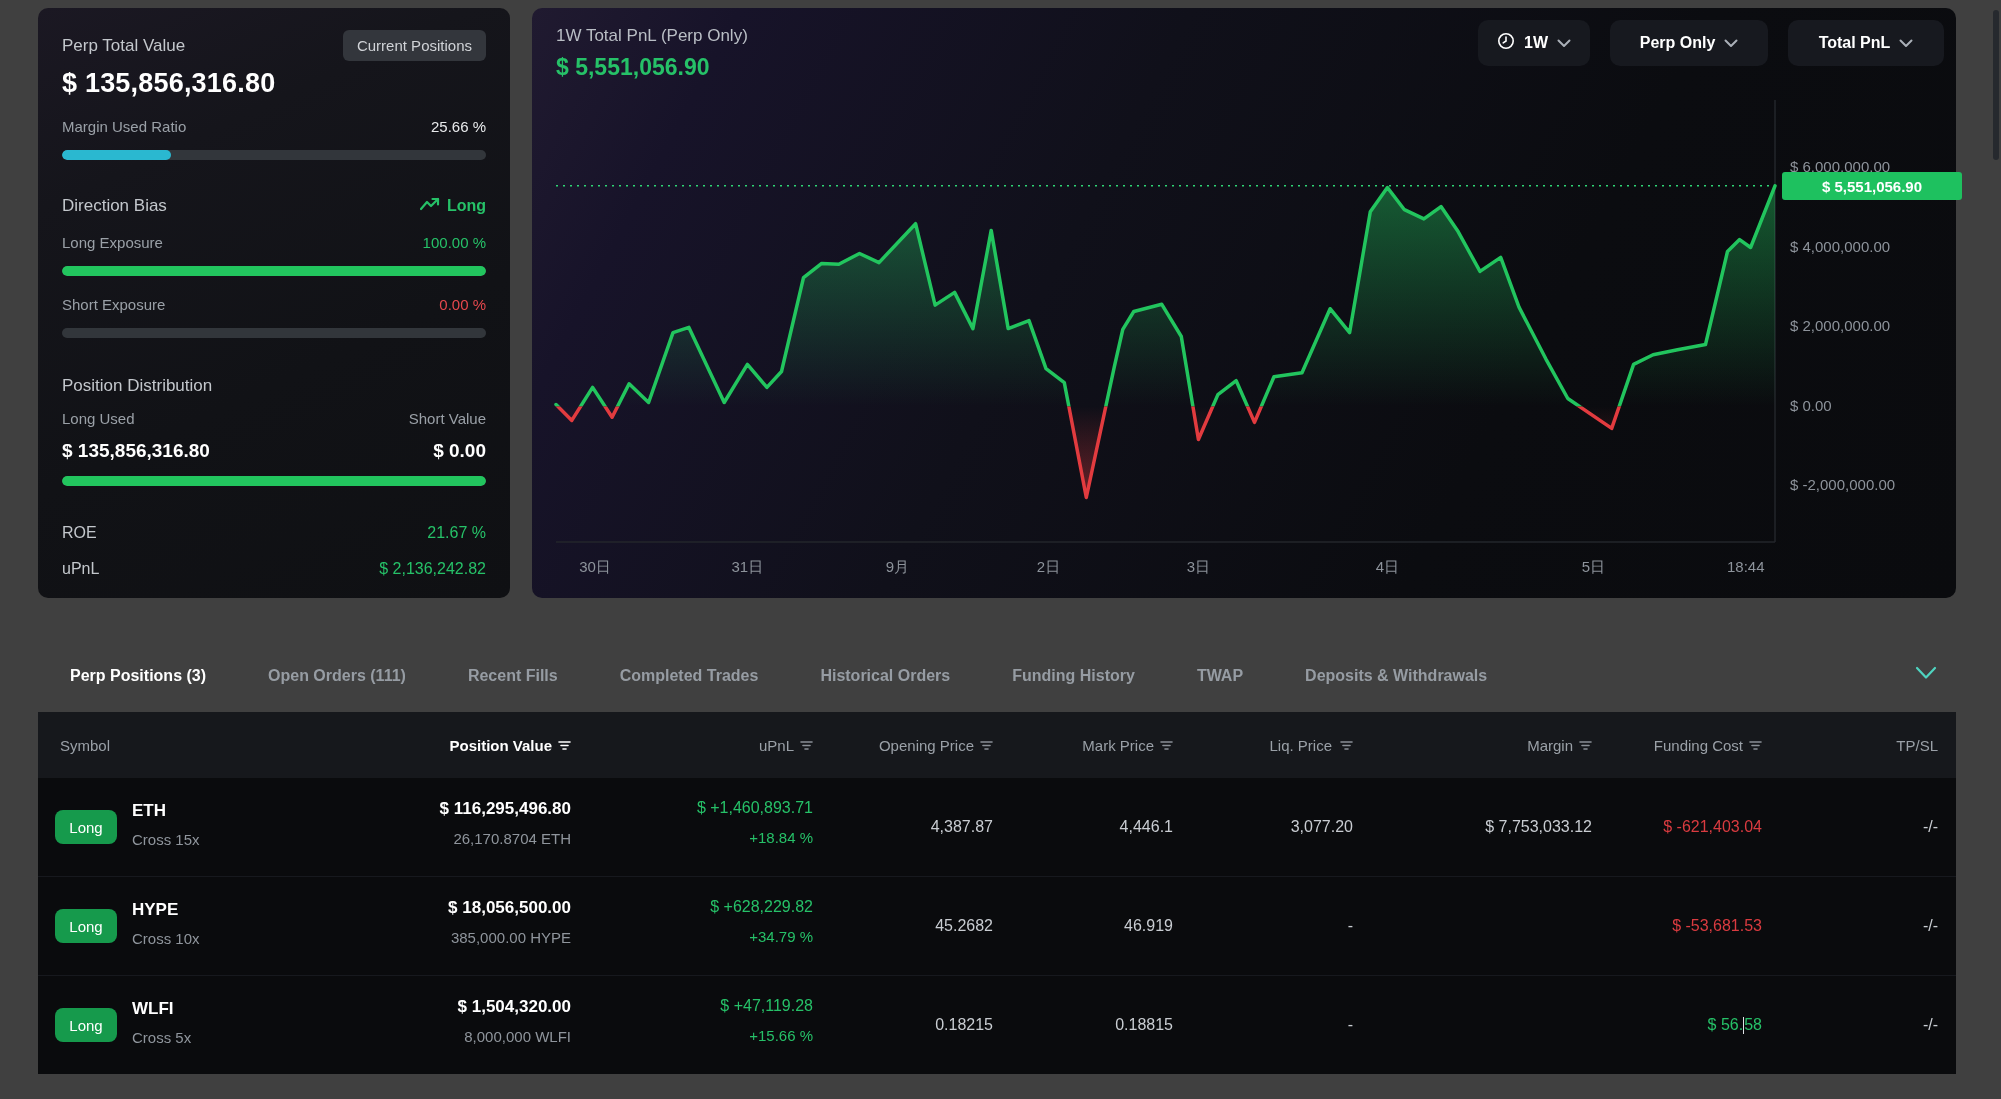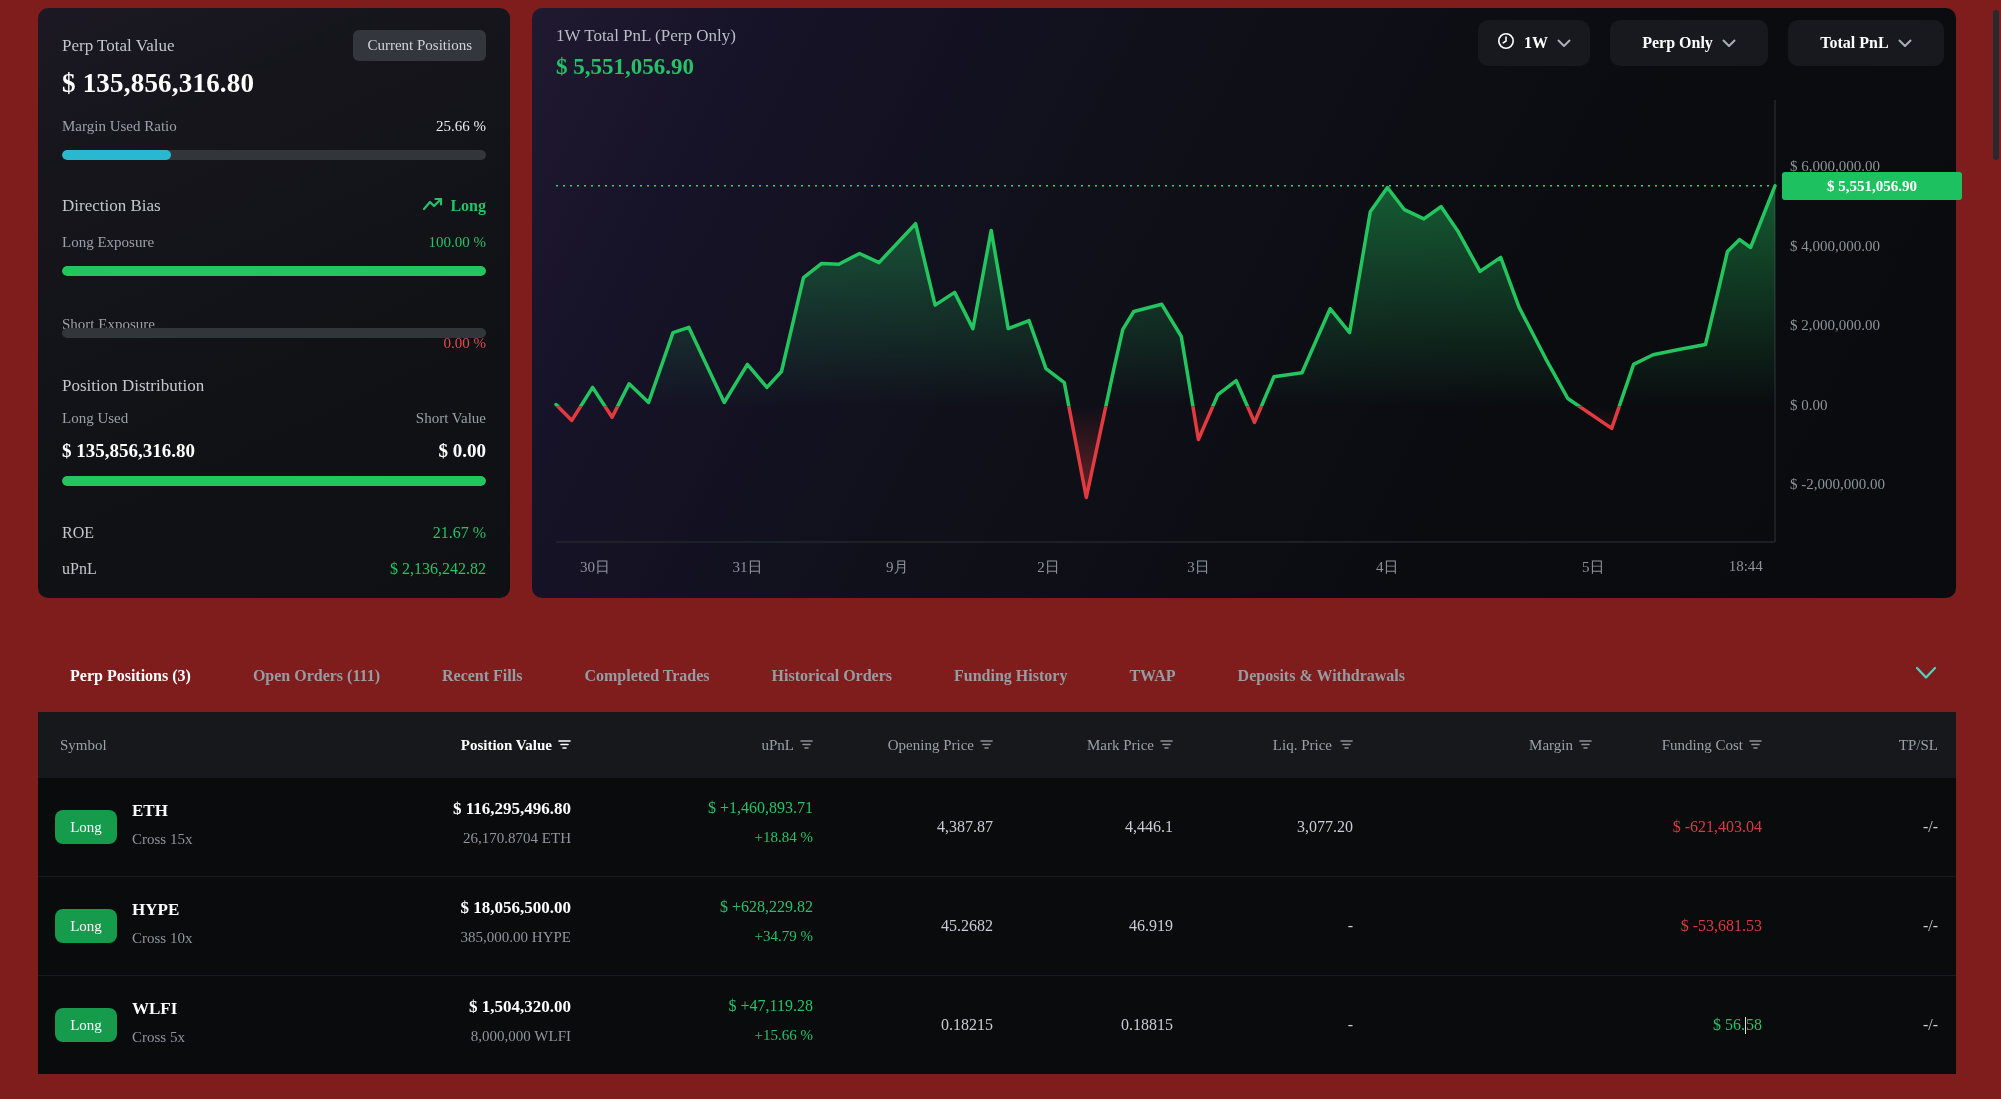--- a/index.html
+++ b/index.html
@@ -1,29 +1,29 @@
 <!DOCTYPE html>
 <html><head>
 <meta charset="utf-8">
 <style>
   html,body{margin:0;padding:0;background:#000;}
-  .screen{position:relative;width:2001px;height:1099px;background:#7f1d1d;overflow:hidden;
-          font-family:Liberation Serif, serif;color:#e8eaec;}
+  .screen{position:relative;width:2001px;height:1099px;background:#404040;overflow:hidden;
+          font-family:Liberation Sans, sans-serif;color:#e8eaec;}
   .panel{position:absolute;border-radius:10px;}
   
   .left-panel{left:38px;top:8px;width:472px;height:590px;
     background:linear-gradient(155deg,#1b1823 0%,#15151b 25%,#111216 60%,#0f1013 100%);}
   .lp-inner{position:absolute;left:24px;right:24px;top:0;}
   .row{display:flex;justify-content:space-between;align-items:center;}
   .lbl{color:#9aa0a7;font-size:15px;}
   .lbl.lg{color:#c3c7cc;font-size:17px;}
   .val{font-size:15px;}
   .white{color:#e8eaec;}
   .green{color:#26c168;}
-  .red{color:#e5484d;margin-top:39px;}
+  .red{color:#e5484d;}
   .bold{font-weight:bold;}
   .big-value{font-size:27px;font-weight:bold;color:#ffffff;letter-spacing:.2px;}
   .chip{background:#33363c;color:#d0d3d7;border:none;border-radius:6px;
         font-family:inherit;font-size:15px;padding:7px 14px;cursor:pointer;}
   .bar{height:10px;border-radius:5px;background:#32363b;overflow:hidden;position:relative;}
   .bar-fill{position:absolute;left:0;top:0;bottom:0;border-radius:5px;}
   .bar-fill.cyan{background:#2ab8d0;}
   .bar-fill.greenbar{background:#22c55e;}
   .mid-value{font-size:19px;font-weight:bold;color:#ffffff;}
   
@@ -345,20 +345,21 @@
             <div class="l1">$ 116,295,496.80</div>
             <div class="l2">26,170.8704 ETH</div>
           </div>
           <div class="cell two-line" style="right: 1143px;">
             <div class="l1" style="color: rgb(38, 193, 104); font-weight: normal; font-size: 16px;">$ +1,460,893.71</div>
             <div class="l2" style="color: rgb(38, 193, 104);">+18.84 %</div>
           </div>
           <div class="cell single" style="right: 963px;">4,387.87</div>
           <div class="cell single" style="right: 783px;">4,446.1</div>
           <div class="cell single" style="right: 603px;">3,077.20</div>
+          <div class="cell single" style="right: 364px;">$ 7,753,033.12</div>
           <div class="cell single" style="right: 194px; color: rgb(218, 59, 64);">$ -621,403.04</div>
           <div class="cell single" style="right: 18px;">-/-</div>
         </div>
         <div class="trow">
           <span class="side-badge">Long</span>
           <span class="sym-l1">HYPE</span>
           <span class="sym-l2">Cross 10x</span>
           <div class="cell two-line" style="right: 1385px;">
             <div class="l1">$ 18,056,500.00</div>
             <div class="l2">385,000.00 HYPE</div>

